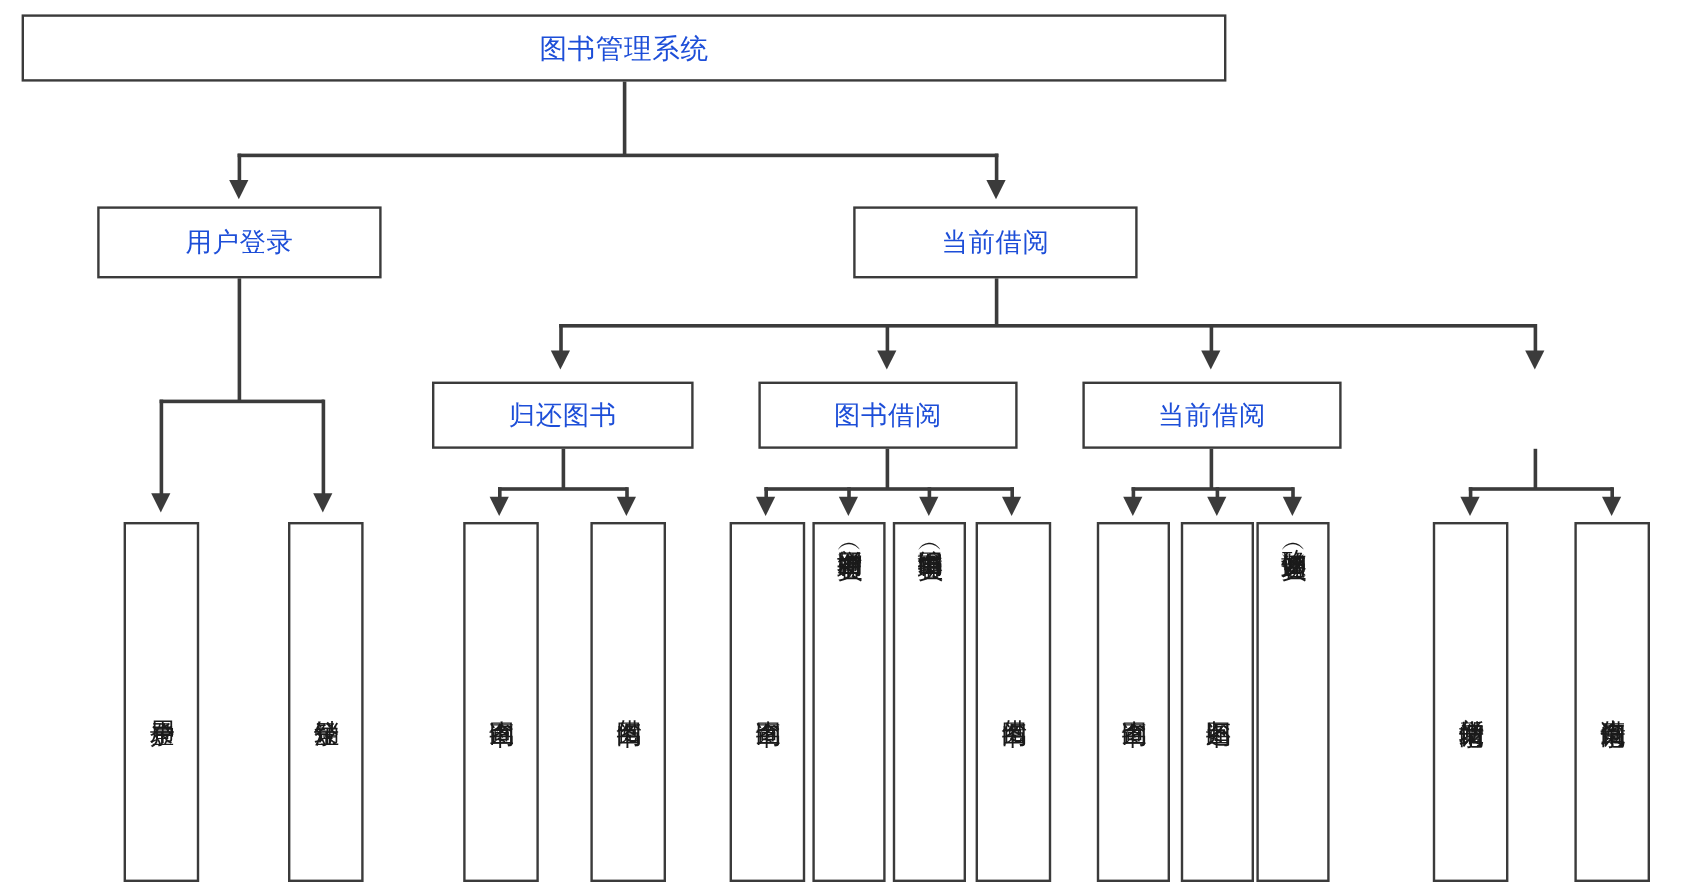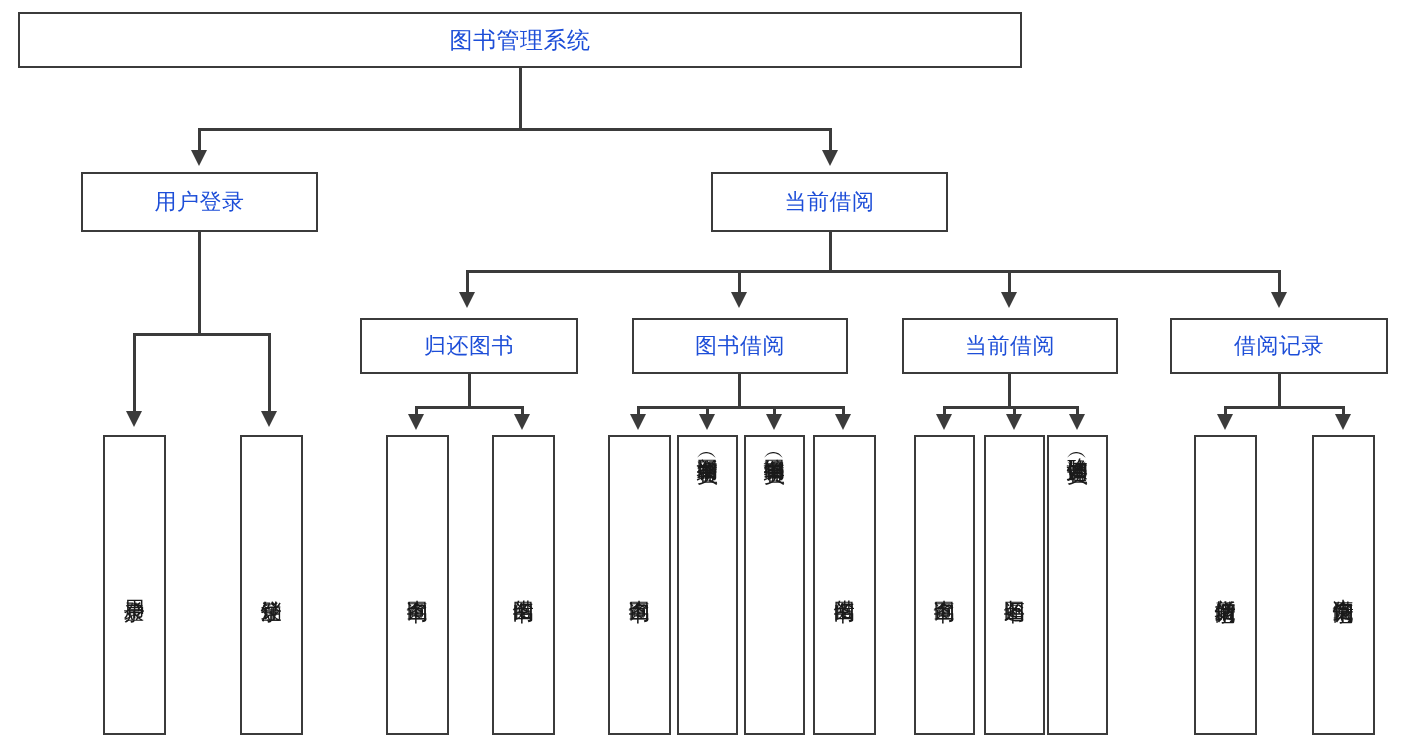--- a/index.html
+++ b/index.html
@@ -123,23 +123,20 @@
 
   <div class="node horiz" style="left:360px; top:318px; width:218px; height:56px;">
     <span>归还图书</span>
   </div>
   <div class="node horiz" style="left:902px; top:318px; width:216px; height:56px;">
     <span>当前借阅</span>
   </div>
   <div class="node horiz" style="left:632px; top:318px; width:216px; height:56px;">
     <span>图书借阅</span>
   </div>
-  <div class="node horiz" style="left:1170px; top:318px; width:218px; height:56px;">
-    <span>借阅记录</span>
-  </div>
 
   <div class="ln vline" style="left:468px; top:374px; width:2.5px; height:34px;"></div>
   <div class="ln hline" style="left:415px; top:406px; width:108px; height:2.5px;"></div>
   <div class="ln vline" style="left:415px; top:406px; width:2.5px; height:10px;"></div>
   <div class="arrow" style="left:408px; top:414px;"></div>
   <div class="ln vline" style="left:521px; top:406px; width:2.5px; height:10px;"></div>
   <div class="arrow" style="left:514px; top:414px;"></div>
 
   <div class="ln vline" style="left:738px; top:374px; width:2.5px; height:34px;"></div>
   <div class="ln hline" style="left:637px; top:406px; width:208px; height:2.5px;"></div>

